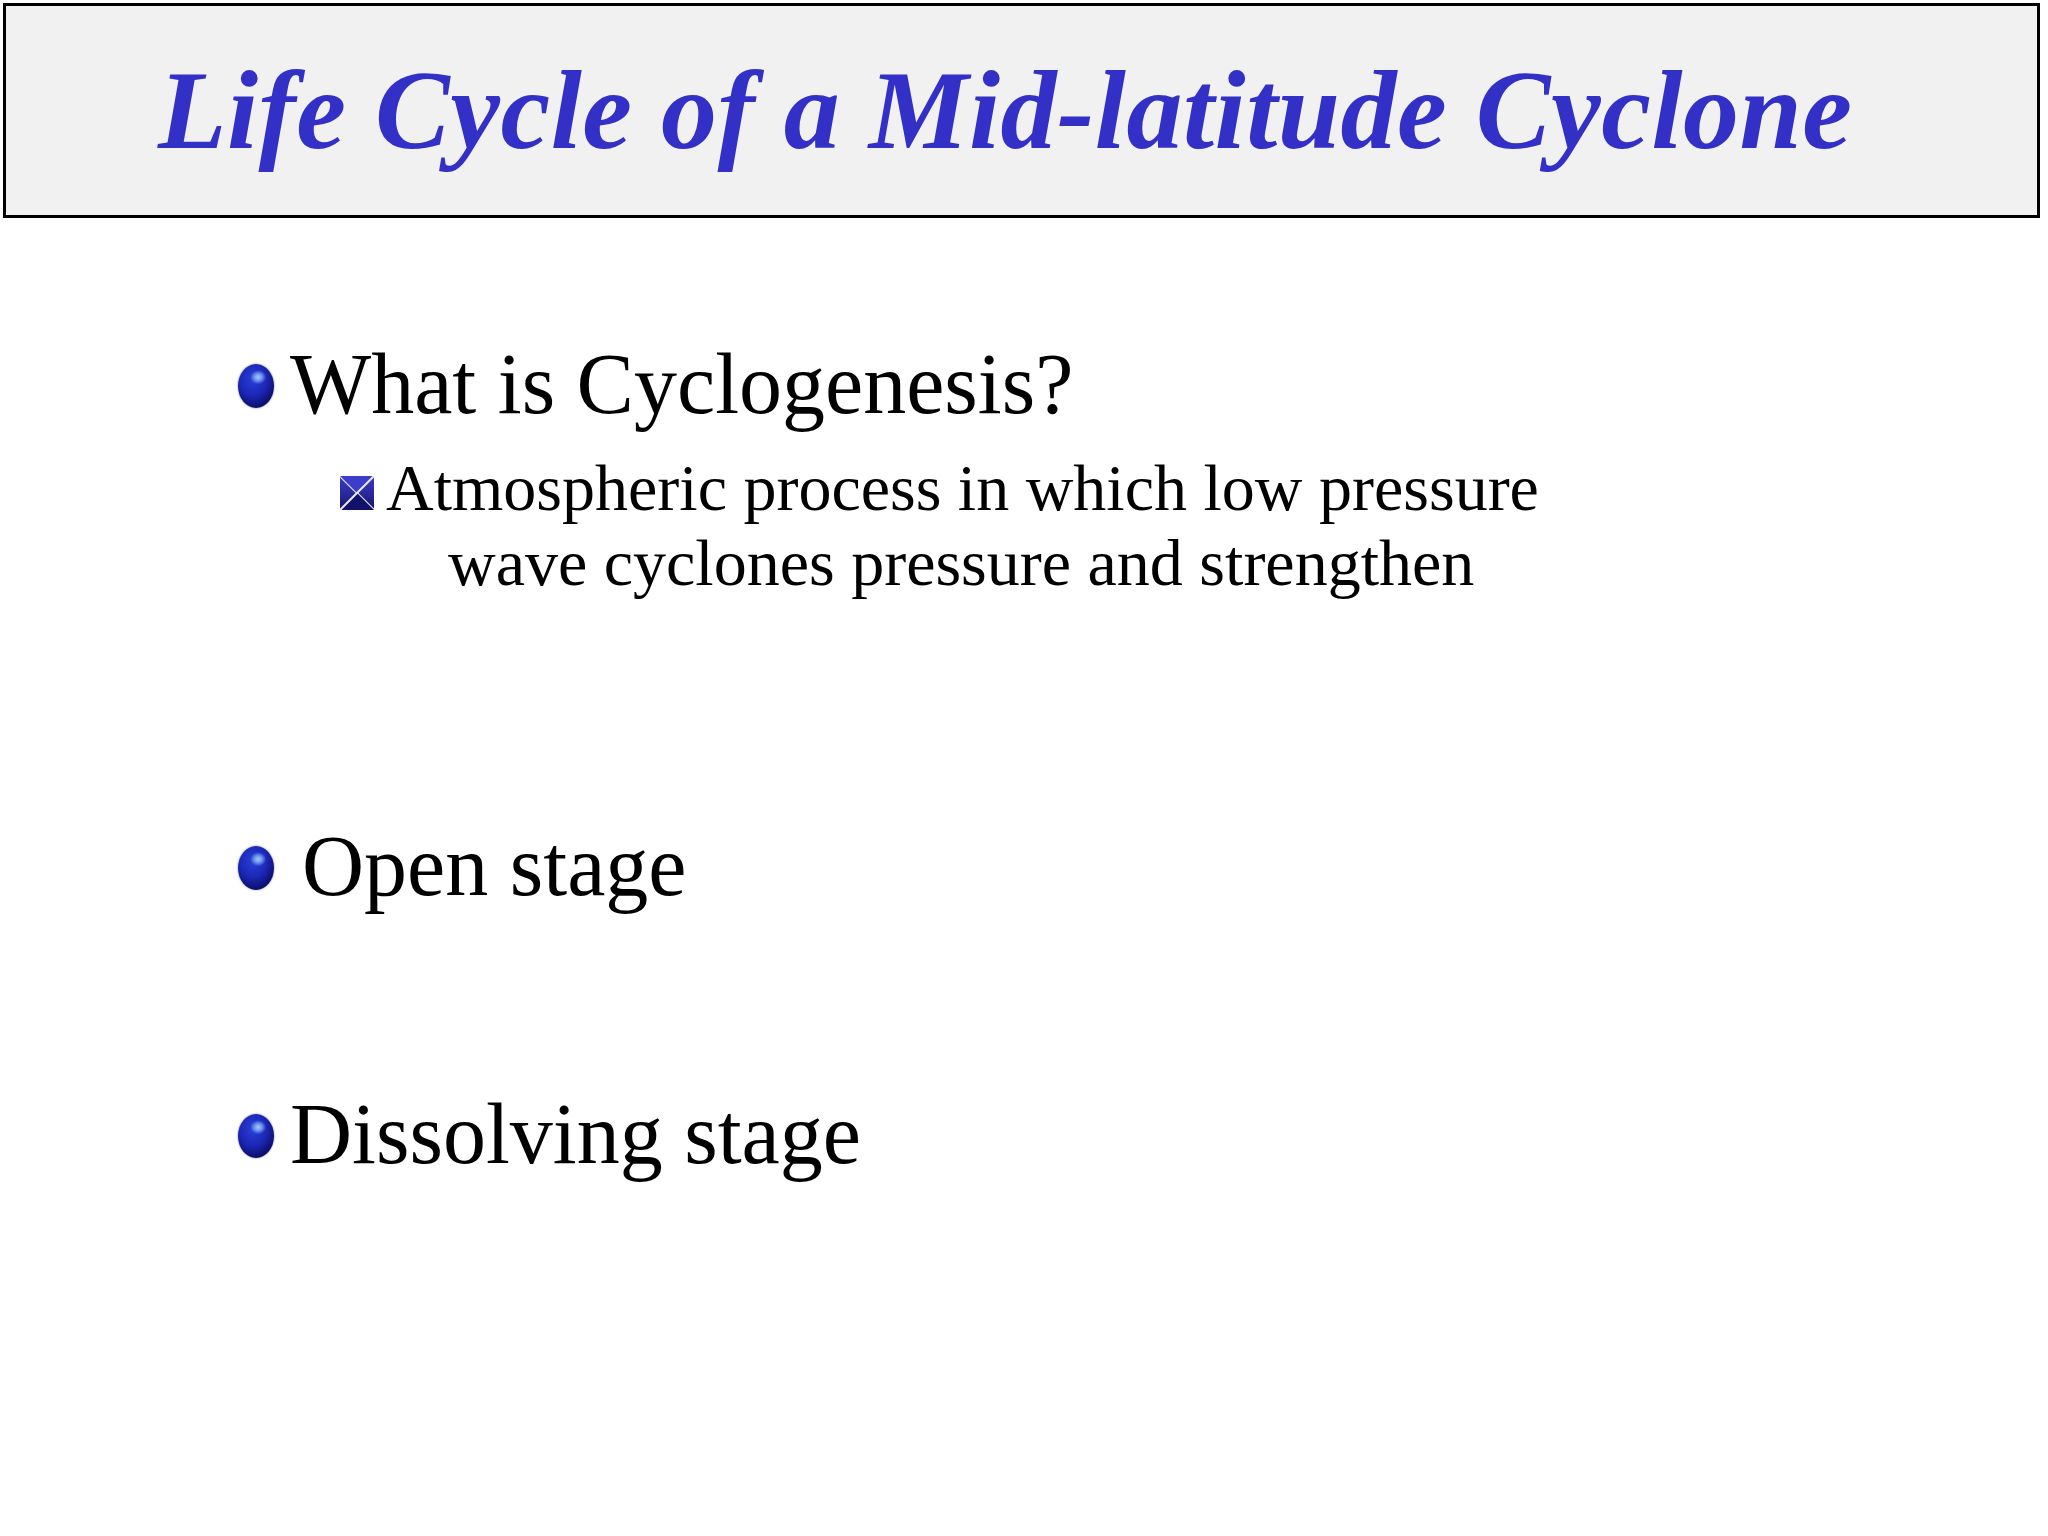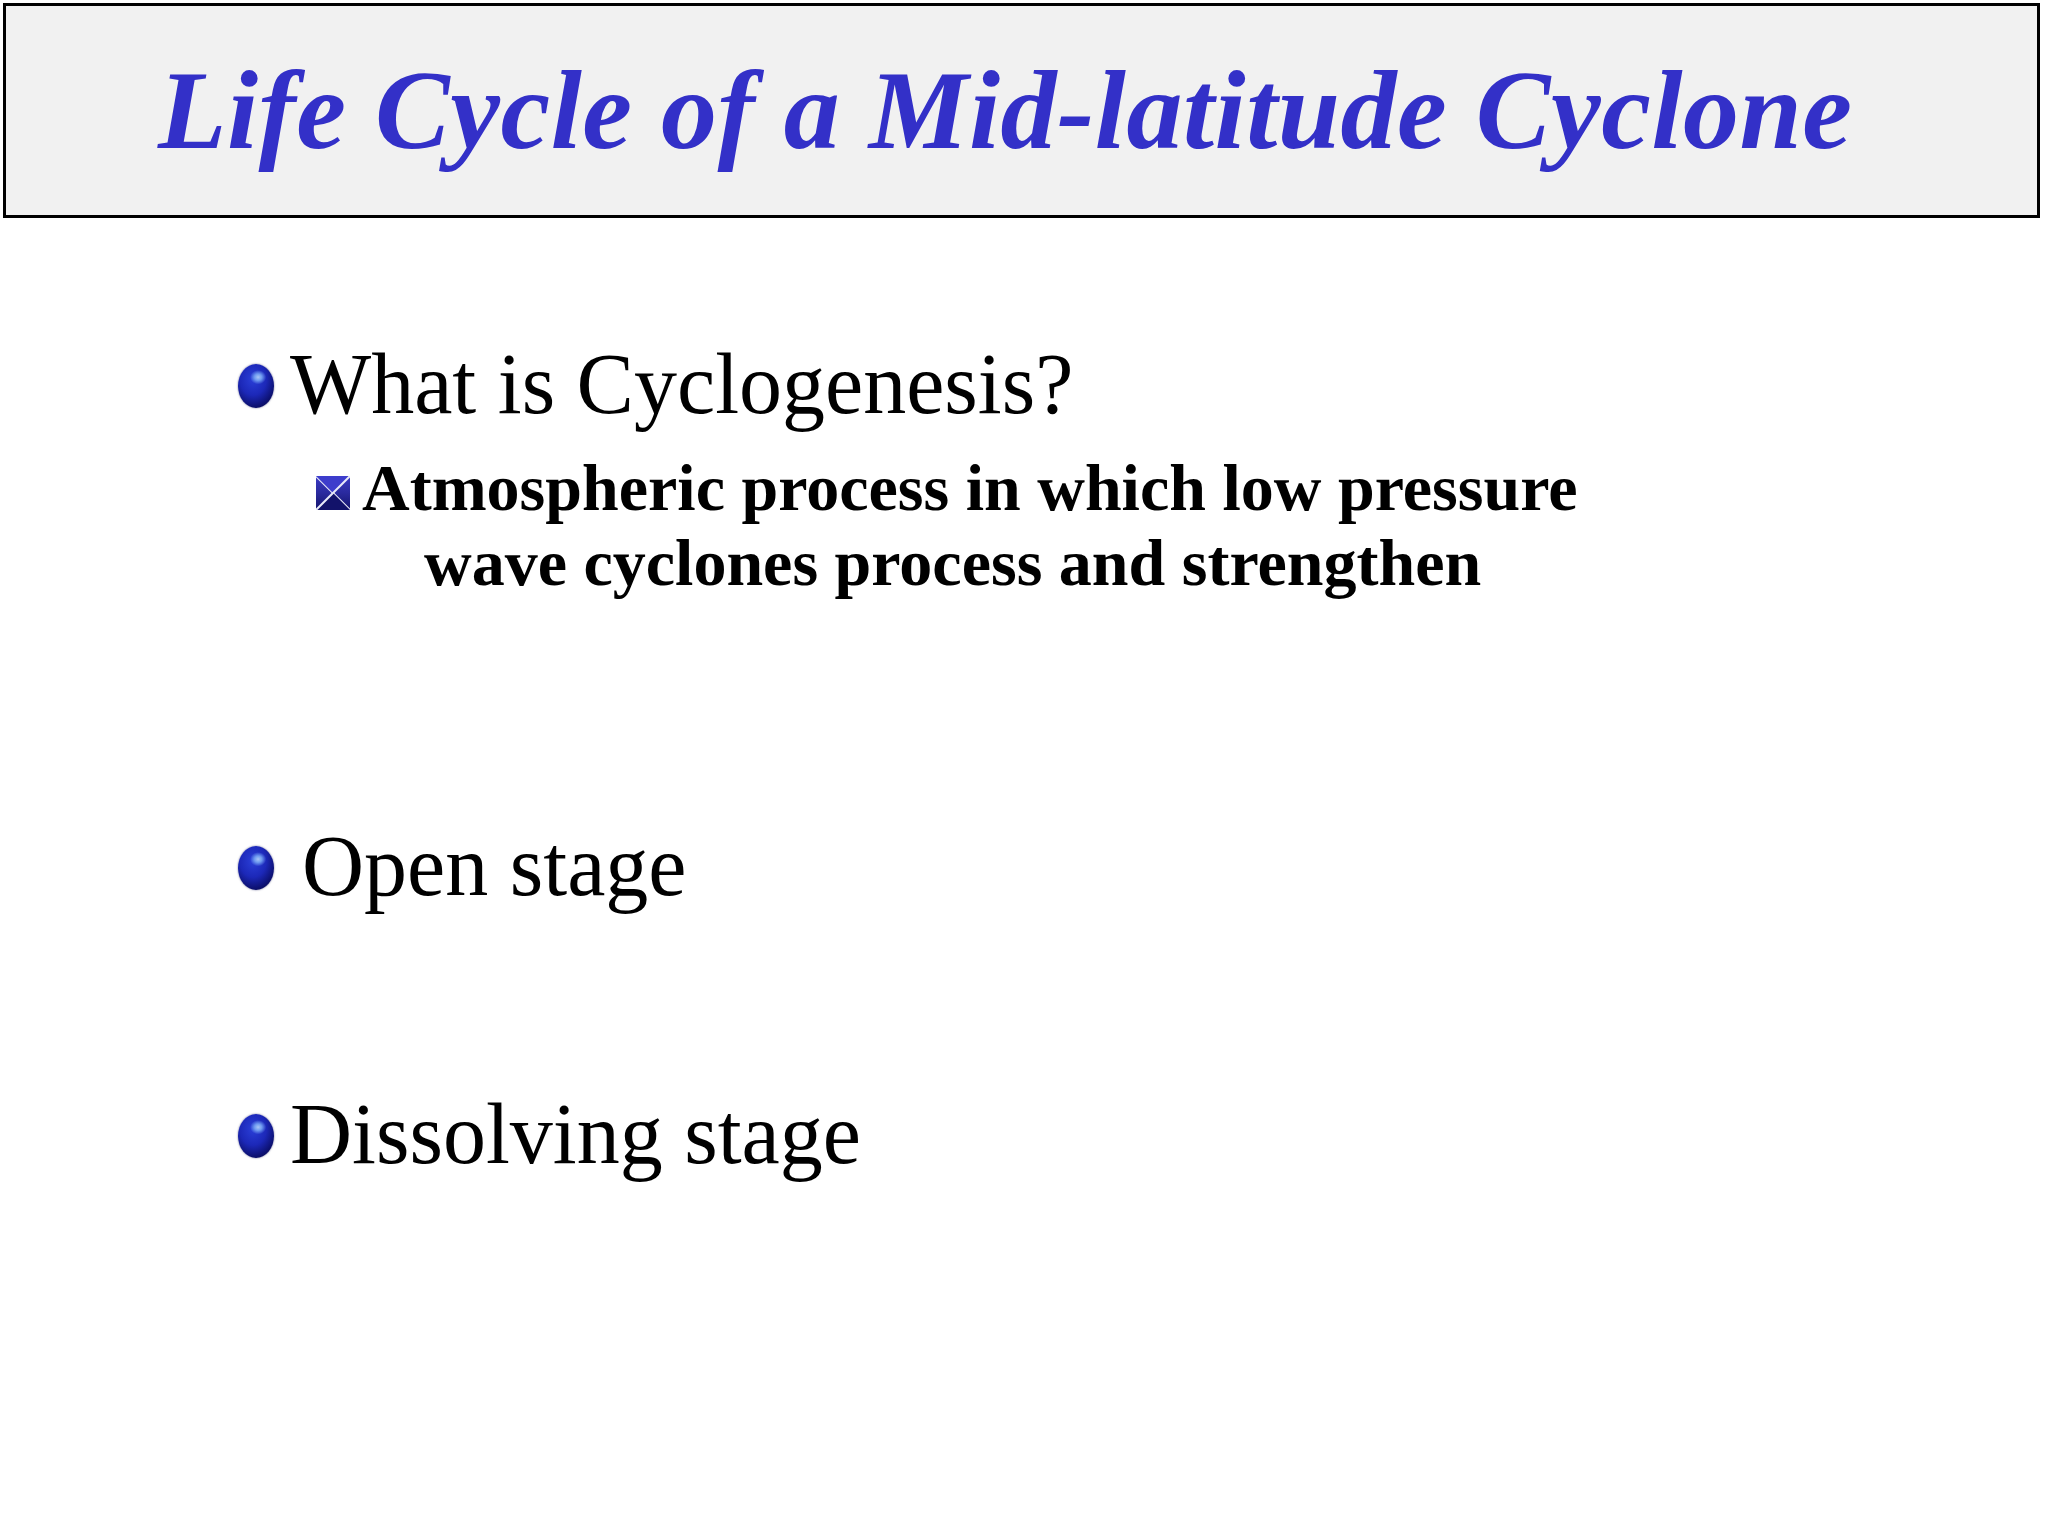--- a/index.html
+++ b/index.html
@@ -91,23 +91,22 @@
   .lvl1 .text {
     color: #000000;
     font-size: 86px;
     line-height: 1.12;
     font-family: "Liberation Serif", "DejaVu Serif", serif;
     white-space: nowrap;
   }
 
   
   .lvl2 {
-    left: 316px;
+    left: 340px;
     width: 1480px;
-    font-weight: bold;
   }
 
   .lvl2 .marker {
     position: relative;
     flex: 0 0 auto;
     width: 34px;
     height: 36px;
     margin-right: 12px;
     margin-top: 26px;
   }
@@ -183,21 +182,21 @@
 
     <div class="bullet-row lvl2" style="top: 200px;">
       <span class="marker">
         <span class="xsquare">
           <span class="xsq-tri-top"></span>
           <span class="xsq-tri-bottom"></span>
         </span>
       </span>
       <span class="text-block">
         <span class="line1">Atmospheric process in which low pressure</span>
-        <span class="line2">wave cyclones process and strengthen</span>
+        <span class="line2">wave cyclones pressure and strengthen</span>
       </span>
     </div>
 
 
     <div class="bullet-row lvl1" style="top: 568px; gap: 12px;">
       <span class="marker">
         <span class="sphere"></span>
       </span>
       <span class="text">Open stage</span>
     </div>

